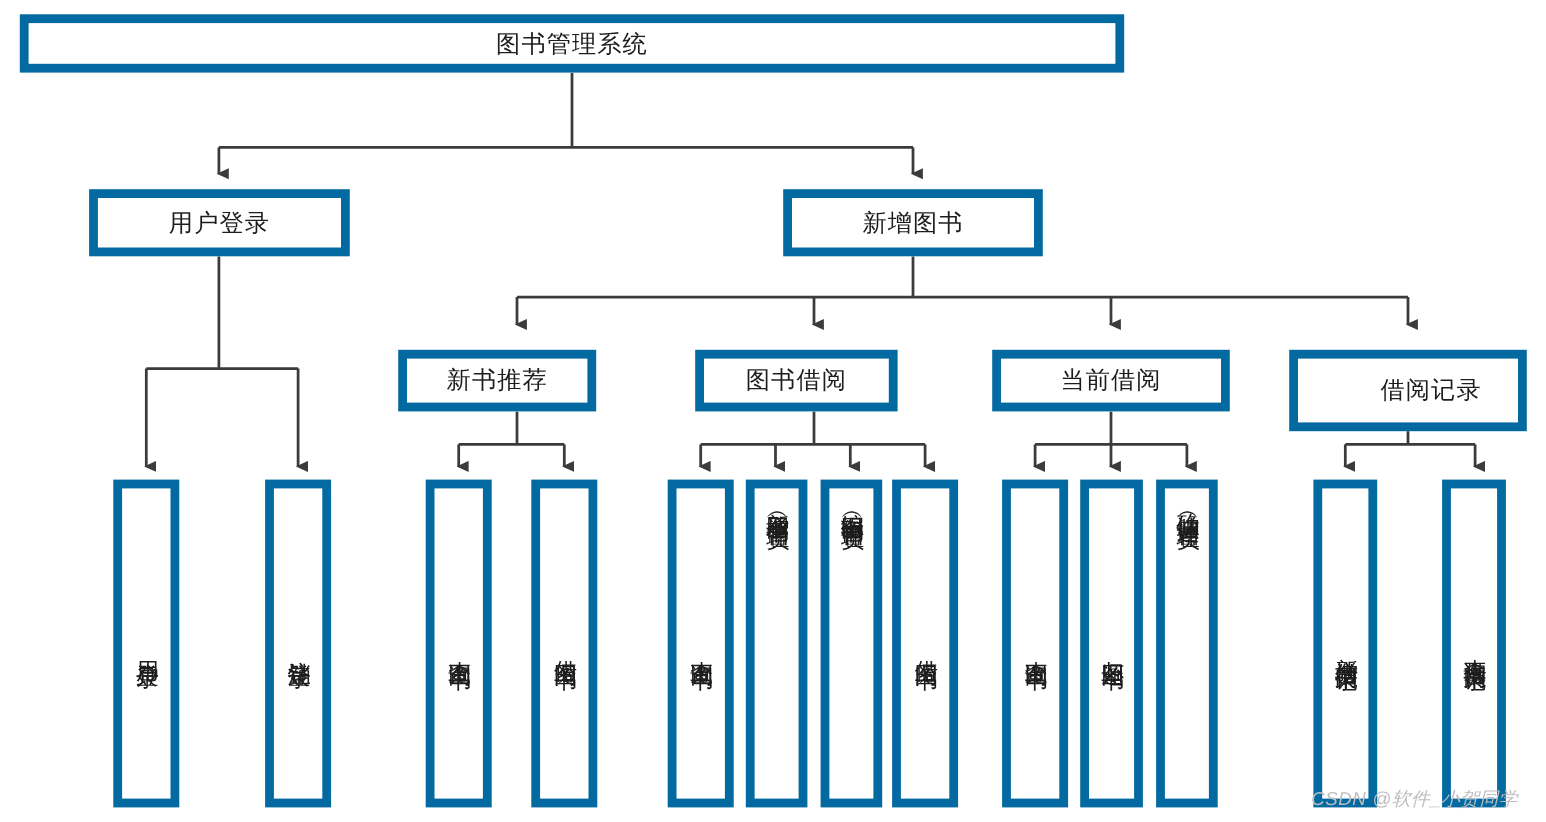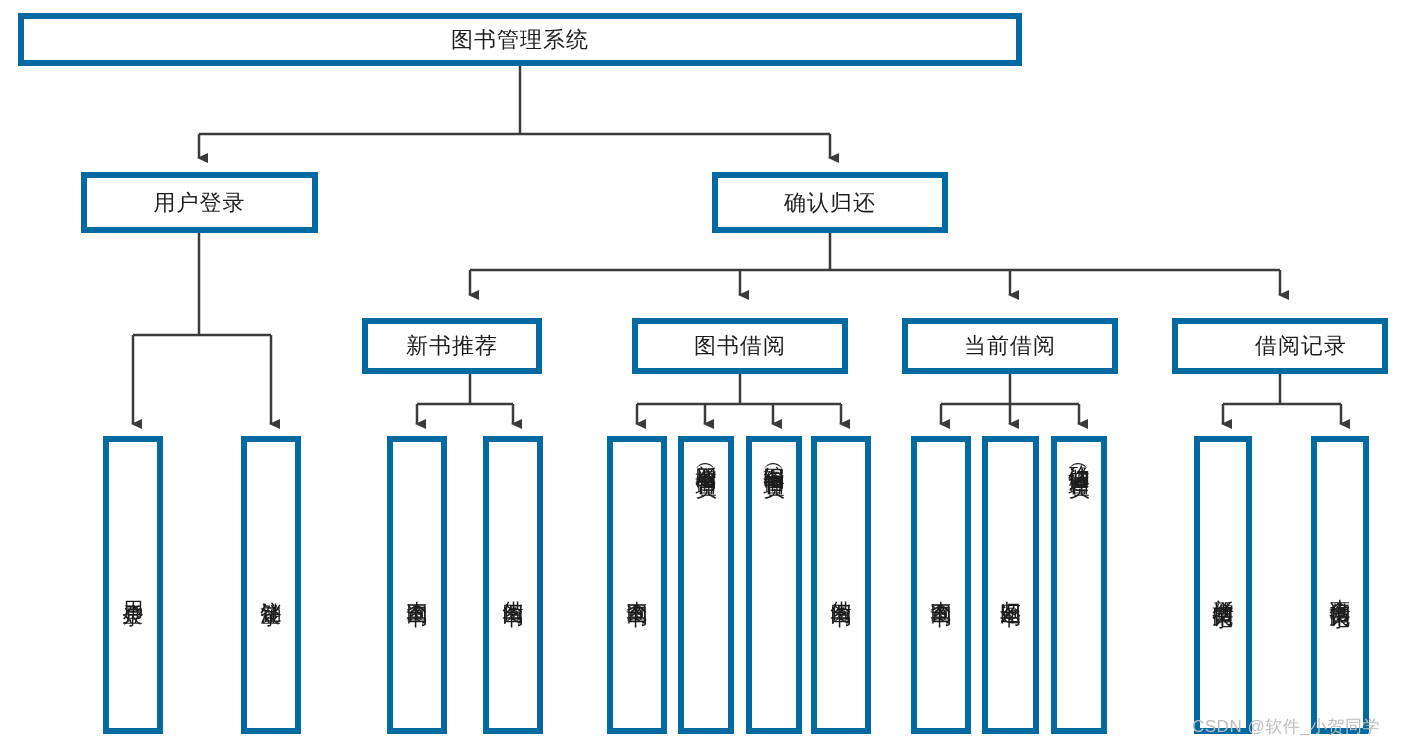--- a/index.html
+++ b/index.html
@@ -21,21 +21,21 @@
     position: absolute;
     left: 0;
     top: 0;
     width: 1405px;
     height: 747px;
     pointer-events: none;
   }
   .node {
     position: absolute;
     box-sizing: border-box;
-    border: 6px solid #0369a1;
+    border: 8px solid #0369a1;
     background: #ffffff;
     display: flex;
     align-items: center;
     justify-content: center;
     color: #1d1d1d;
   }
   .node.horiz {
     font-size: 22px;
     letter-spacing: 1px;
   }
@@ -54,20 +54,21 @@
   }
   .node.vert.mid-text {
     justify-content: center;
   }
   .watermark {
     position: absolute;
     font-size: 17px;
     color: #bdbdbd;
     white-space: nowrap;
     letter-spacing: 0.5px;
+    font-style: italic;
   }
 </style>
 </head>
 <body>
 
 <div id="canvas">
 
   <svg class="wires" viewBox="0 0 1405 747">
     <defs>
       <marker id="arr" markerWidth="12" markerHeight="12" refX="5" refY="9" orient="auto" markerUnits="userSpaceOnUse">
@@ -120,33 +121,33 @@
   </svg>
 
   <div class="node horiz" style="left:18px; top:13px; width:1004px; height:53px;">
     <span>图书管理系统</span>
   </div>
 
   <div class="node horiz" style="left:81px; top:172px; width:237px; height:61px;">
     <span>用户登录</span>
   </div>
   <div class="node horiz" style="left:712px; top:172px; width:236px; height:61px;">
-    <span>确认归还</span>
+    <span>新增图书</span>
   </div>
 
   <div class="node horiz" style="left:362px; top:318px; width:180px; height:56px;">
     <span>新书推荐</span>
   </div>
-  <div class="node horiz" style="left:632px; top:318px; width:216px; height:56px;">
+  <div class="node horiz" style="left:632px; top:318px; width:184px; height:56px;">
     <span>图书借阅</span>
   </div>
   <div class="node horiz" style="left:902px; top:318px; width:216px; height:56px;font-family:Liberation Mono, monospace;">
     <span>当前借阅</span>
   </div>
-  <div class="node horiz" style="left:1172px; top:318px; width:216px; height:56px;padding-left:42px;">
+  <div class="node horiz" style="left:1172px; top:318px; width:216px; height:74px;padding-left:42px;">
     <span>借阅记录</span>
   </div>
 
   <div class="node vert mid-text" style="left:103px; top:436px; width:60px; height:298px;">
     <span>用户登录</span>
   </div>
   <div class="node vert mid-text" style="left:241px; top:436px; width:60px; height:298px;">
     <span>注销登录</span>
   </div>
 

